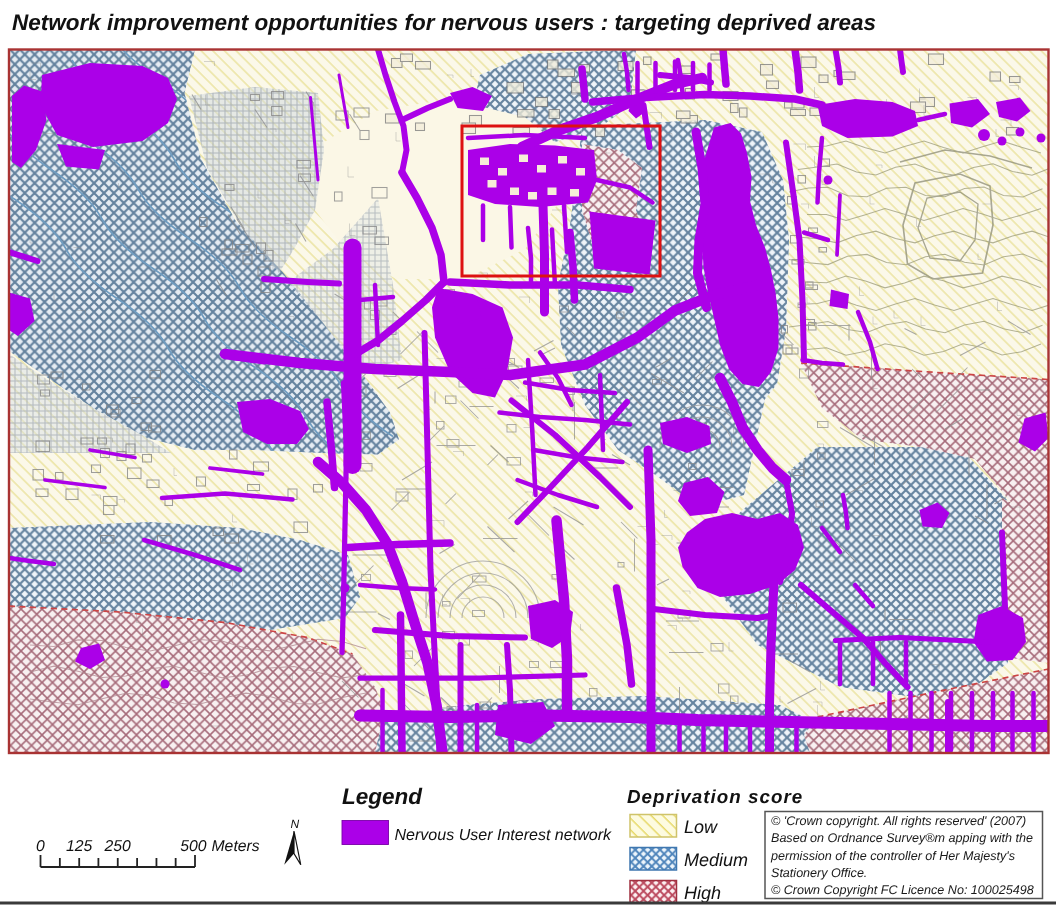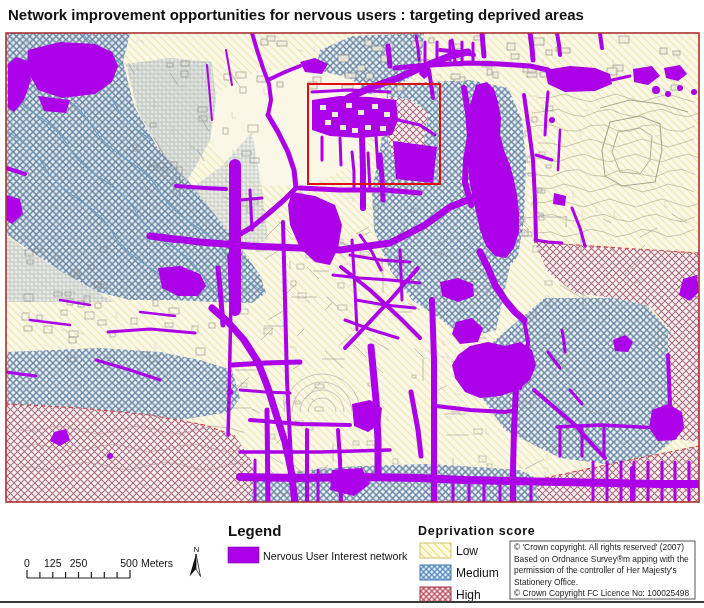--- a/index.html
+++ b/index.html
@@ -1,15 +1,15 @@
 <!DOCTYPE html>
 <html><head><meta charset="utf-8">
 <style>
 html,body{margin:0;padding:0;width:704px;height:608px;background:#fff;font-family:"Liberation Sans",sans-serif;}
-#page{position:relative;width:704px;height:608px;overflow:hidden;}
+#page{position:relative;width:704px;height:608px;overflow:hidden;font-style:italic;}
 svg{position:absolute;left:0;top:0;}
 </style></head>
 <body>
 <div id="page">
 <svg width="704" height="608" viewBox="0 0 704 608">
 <defs>
 <pattern id="py" width="5.5" height="5.5" patternUnits="userSpaceOnUse" patternTransform="rotate(45)">
   <rect width="5.5" height="5.5" fill="none"></rect>
           <line x1="0" y1="0" x2="5.5" y2="0" stroke="#eee7ae" stroke-width="2.4"></line>
 </pattern>

